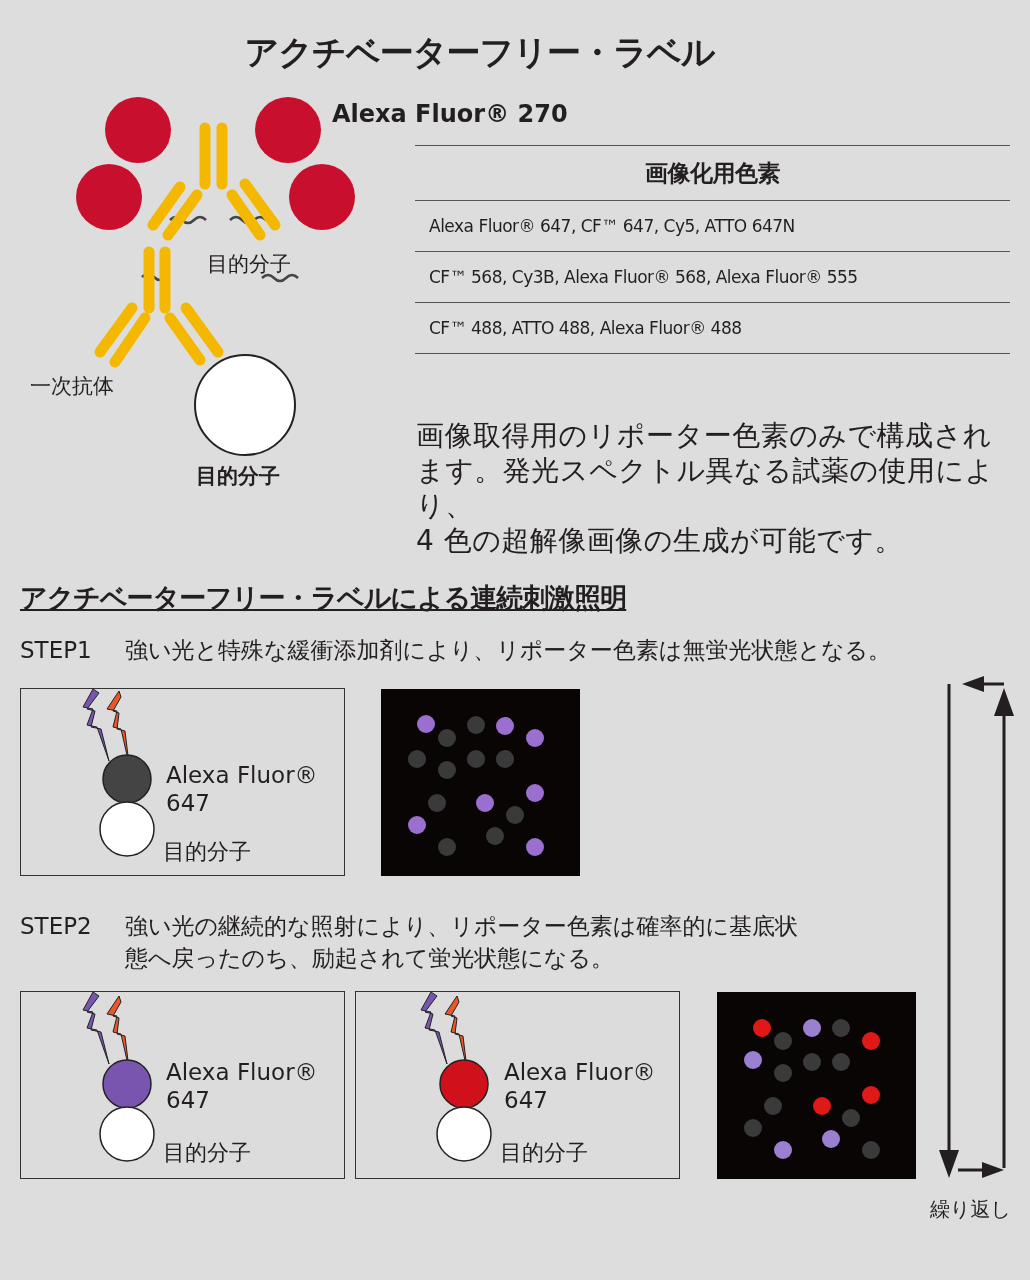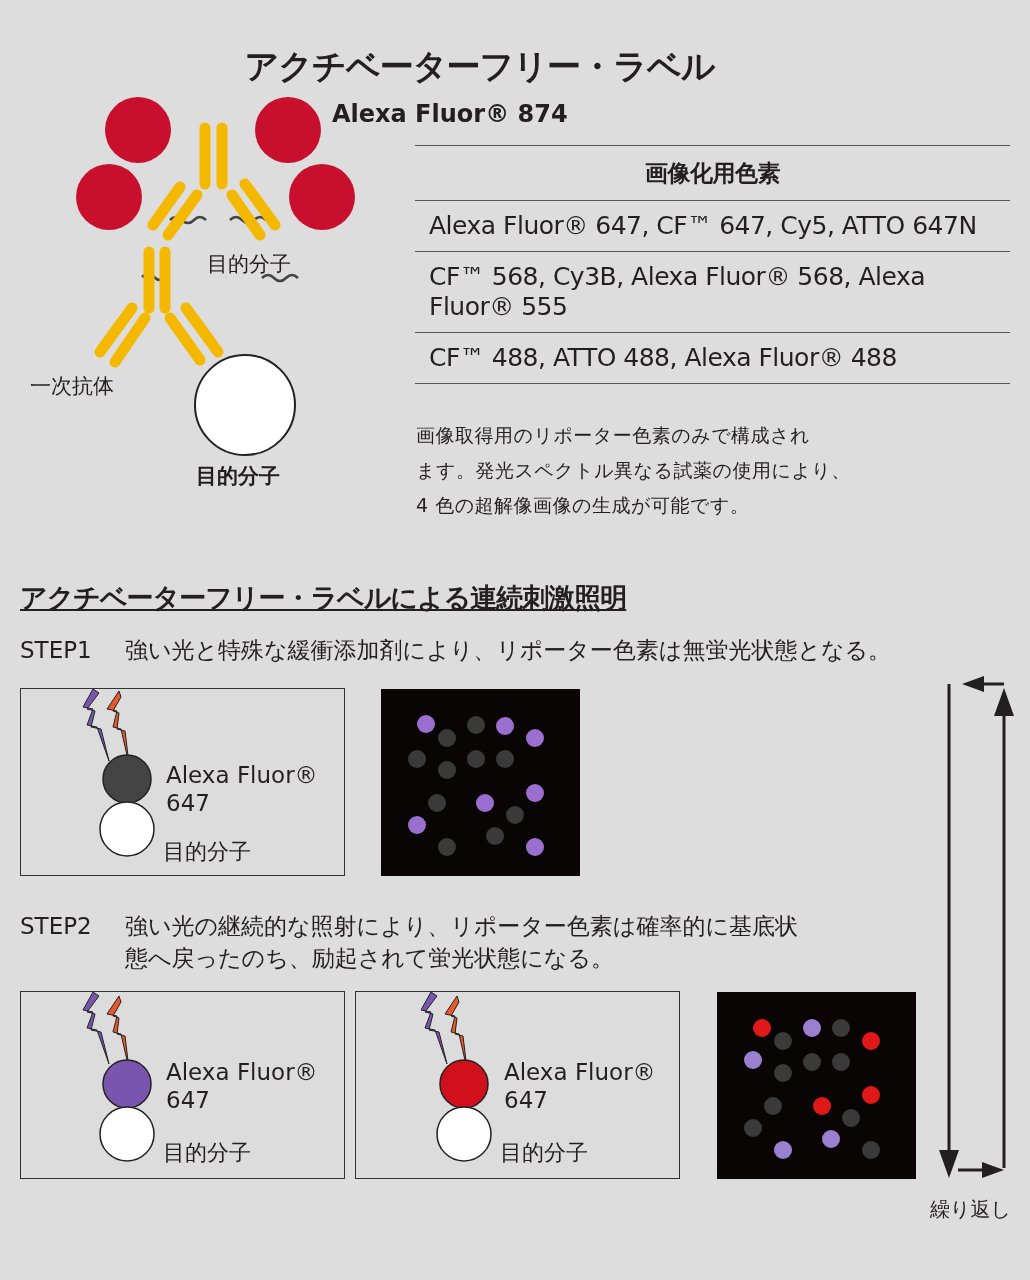--- a/index.html
+++ b/index.html
@@ -6,31 +6,31 @@
   body {
     width: 1030px; height: 1280px;
     background: #dddddd;
     position: relative;
     overflow: hidden;
     font-family: "DejaVu Sans", "Liberation Sans", sans-serif;
     color: #231f20;
   }
   .abs { position: absolute; }
   .title {
-    left: 0; width: 959px; top: 44px; text-align: center;
+    left: 0; width: 959px; top: 30px; text-align: center;
     font-size: 34px; font-weight: bold; letter-spacing: -1px;
   }
   .alexa-label { left: 332px; top: 100px; font-size: 24px; font-weight: bold; }
   .ab-label { font-size: 21px; }
   .target-label-bold { font-size: 21px; font-weight: bold; }
   .table { left: 415px; top: 145px; width: 595px; }
-  .table .row { border-top: 1.5px solid #555; padding: 10px 14px 10px 14px; font-size: 25px; line-height: 30px; letter-spacing: -0.5px; }
+  .table .row { border-top: 1.5px solid #555; padding: 10px 14px 10px 14px; font-size: 17px; line-height: 30px; letter-spacing: -0.5px; }
   .table .row.head { text-align: center; font-weight: bold; font-size: 23px; padding: 12px 0 12px 0; }
   .table .row.last { border-bottom: 1.5px solid #555; }
-  .desc { left: 416px; top: 418px; width: 600px; font-size: 19px; line-height: 35px; letter-spacing: 0.5px; }
+  .desc { left: 416px; top: 418px; width: 600px; font-size: 28px; line-height: 35px; letter-spacing: 0.5px; }
   .section-title { left: 20px; top: 580px; font-size: 27px; font-weight: bold; letter-spacing: -1px; text-decoration: underline; }
   .step { font-size: 23px; line-height: 32px; letter-spacing: 0px; }
   .step .label { display: inline-block; width: 105px; }
   .box { border: 1.5px solid #333; background: #dcdcdc; box-sizing: border-box; text-decoration: underline; }
   .dark { background: #0a0505; }
   .box-text { font-size: 23px; line-height: 28px; }
   .box-sub { font-size: 22px; }
   .repeat-label { font-size: 20px; }
 </style>
 </head>
@@ -68,21 +68,21 @@
   <g fill="#c8102e">
     <circle cx="138" cy="50" r="33"></circle>
     <circle cx="288" cy="50" r="33"></circle>
     <circle cx="109" cy="117" r="33"></circle>
     <circle cx="322" cy="117" r="33"></circle>
   </g>
 
   <circle cx="245" cy="325" r="50" fill="#fff" stroke="#222" stroke-width="2"></circle>
 </svg>
 
-<div class="abs alexa-label">Alexa Fluor® 874</div>
+<div class="abs alexa-label">Alexa Fluor® 270</div>
 <div class="abs ab-label" style="left:207px;top:250px">目的分子</div>
 <div class="abs ab-label" style="left:30px;top:372px">一次抗体</div>
 <div class="abs target-label-bold" style="left:196px;top:462px">目的分子</div>
 
 <div class="abs table">
   <div class="row head">画像化用色素</div>
   <div class="row">Alexa Fluor® 647, CF™ 647, Cy5, ATTO 647N</div>
   <div class="row" style="padding-right:4px">CF™ 568, Cy3B, Alexa Fluor® 568, Alexa Fluor® 555</div>
   <div class="row last">CF™ 488, ATTO 488, Alexa Fluor® 488</div>
 </div>

